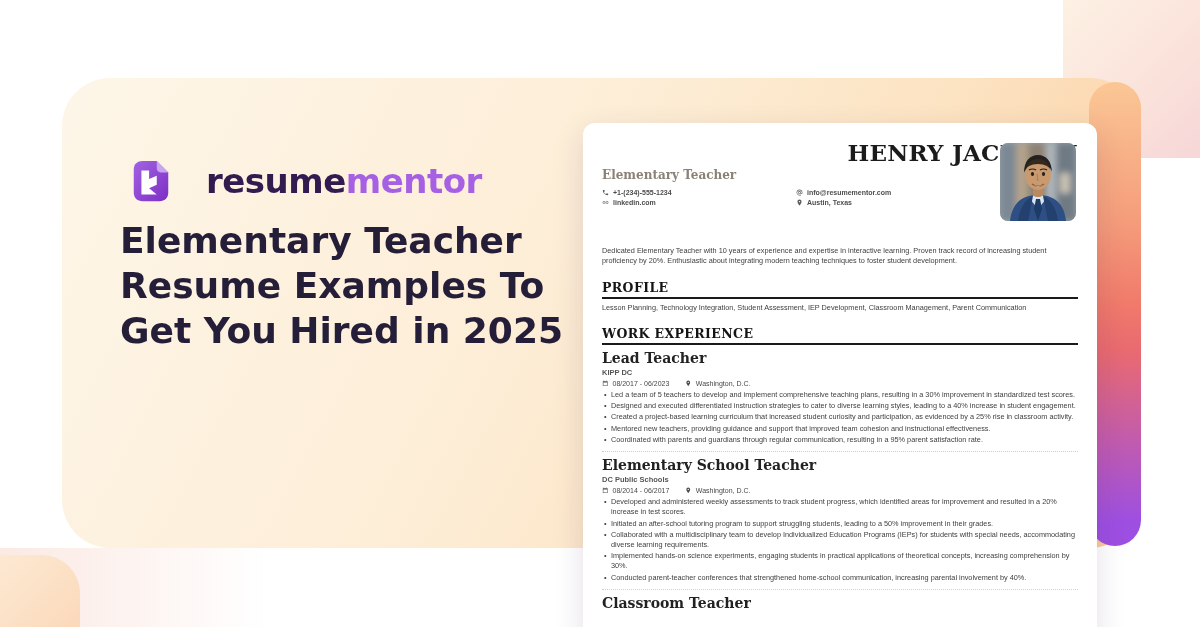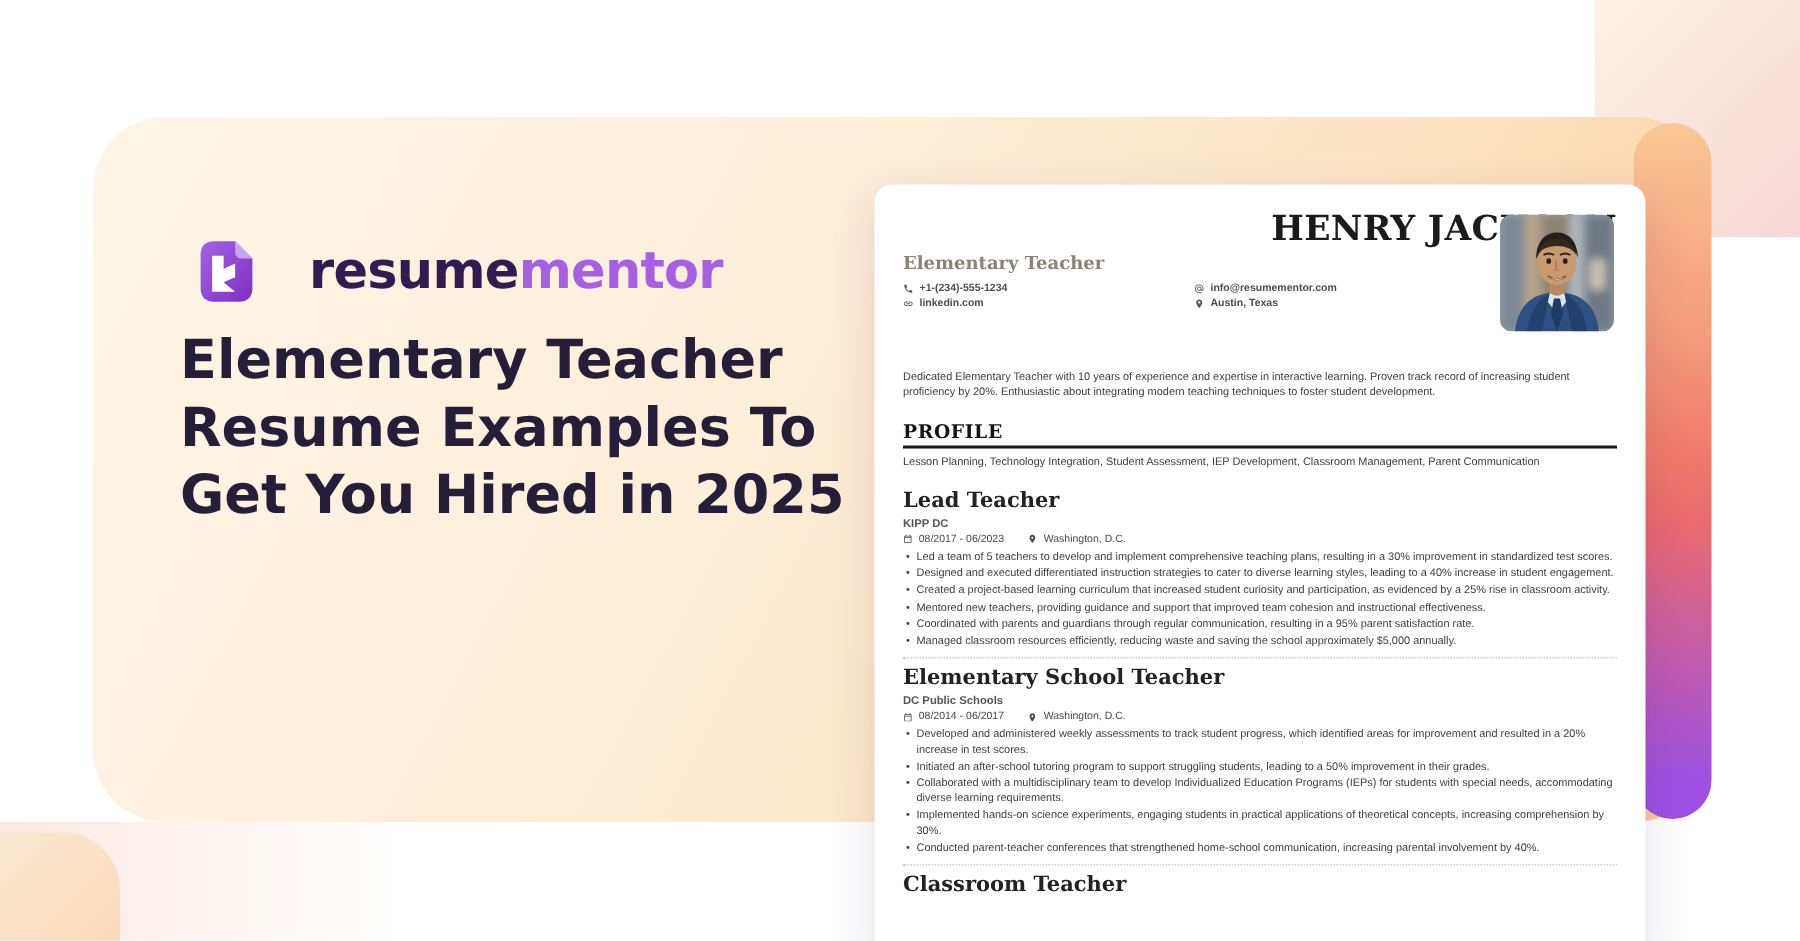--- a/index.html
+++ b/index.html
@@ -174,20 +174,21 @@
   <div class="r-section">
     <div class="r-body">Dedicated Elementary Teacher with 10 years of experience and expertise in interactive learning. Proven track record of increasing student proficiency by 20%. Enthusiastic about integrating modern teaching techniques to foster student development.</div>
   </div>
 
   <div class="r-section">
     <div class="r-sec-head r-serif">PROFILE</div>
     <div class="r-body">Lesson Planning, Technology Integration, Student Assessment, IEP Development, Classroom Management, Parent Communication</div>
   </div>
 
   <div class="r-section">
+    <div class="r-sec-head r-serif">WORK EXPERIENCE</div>
 
     <div class="r-job">
       <div class="r-job-title">Lead Teacher</div>
       <div class="r-job-company">KIPP DC</div>
       <div class="r-job-meta">
         <svg class="micon" viewBox="0 0 24 24">
             <path d="M19 4h-1V2h-2v2H8V2H6v2H5c-1.1 0-2 .9-2 2v14c0 1.1.9 2 2 2h14c1.1 0 2-.9 2-2V6c0-1.1-.9-2-2-2zm0 16H5V10h14v10zM5 8V6h14v2H5z"></path>
           </svg>
         <span>08/2017 - 06/2023</span>
         <span class="gap"></span>
@@ -195,21 +196,20 @@
             <path d="M12 2C8.1 2 5 5.1 5 9c0 5.2 7 13 7 13s7-7.8 7-13c0-3.9-3.1-7-7-7zm0 9.5c-1.4 0-2.5-1.1-2.5-2.5S10.6 6.5 12 6.5s2.5 1.1 2.5 2.5-1.1 2.5-2.5 2.5z"></path>
           </svg>
         <span>Washington, D.C.</span>
       </div>
       <ul class="r-bullets">
           <li>Led a team of 5 teachers to develop and implement comprehensive teaching plans, resulting in a 30% improvement in standardized test scores.</li>
           <li>Designed and executed differentiated instruction strategies to cater to diverse learning styles, leading to a 40% increase in student engagement.</li>
           <li>Created a project-based learning curriculum that increased student curiosity and participation, as evidenced by a 25% rise in classroom activity.</li>
           <li>Mentored new teachers, providing guidance and support that improved team cohesion and instructional effectiveness.</li>
           <li>Coordinated with parents and guardians through regular communication, resulting in a 95% parent satisfaction rate.</li>
-          <li>Managed classroom resources efficiently, reducing waste and saving the school approximately $5,000 annually.</li>
         </ul>
     </div>
     <div class="r-divider"></div>
 
     <div class="r-job">
       <div class="r-job-title">Elementary School Teacher</div>
       <div class="r-job-company">DC Public Schools</div>
       <div class="r-job-meta">
         <svg class="micon" viewBox="0 0 24 24">
             <path d="M19 4h-1V2h-2v2H8V2H6v2H5c-1.1 0-2 .9-2 2v14c0 1.1.9 2 2 2h14c1.1 0 2-.9 2-2V6c0-1.1-.9-2-2-2zm0 16H5V10h14v10zM5 8V6h14v2H5z"></path>

